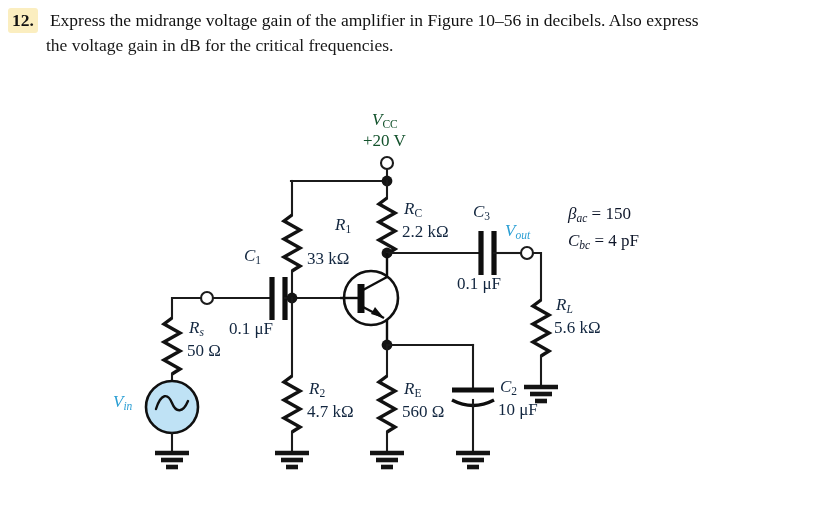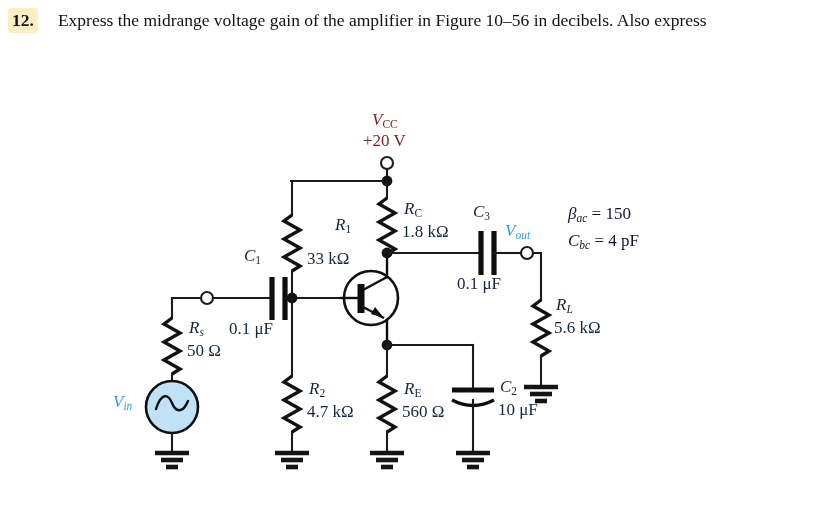--- a/index.html
+++ b/index.html
@@ -30,21 +30,21 @@
     font-size: 17.5px;
     line-height: 24px;
     color: #111111;
   }
   .prob-num {
     display: inline-block;
     font-weight: bold;
     background: #fbeec0;
     border-radius: 3px;
     padding: 0 4px 1px 4px;
-    margin-right: 20px;
+    margin-right: 12px;
     color: #131313;
   }
   .prob-line2 {
     display: block;
     margin-left: 38px;
     font-size: 17.5px;
     line-height: 24px;
   }
 
   
@@ -138,37 +138,38 @@
   }
   .sub-it {
     font-size: 11.5px;
     vertical-align: -3px;
     font-style: italic;
   }
   .teal {
     color: #2b9fd4;
   }
   .dark {
-    color: #7f1d1d;
+    color: #14532d;
   }
   .params {
     position: absolute;
     font-size: 17px;
     line-height: 21.5px;
     color: #0f172a;
     white-space: nowrap;
   }
 </style>
 </head>
 <body>
 
 <div id="problem">
   <div class="prob-row">
     <span class="prob-num">12.</span><span>Express the midrange voltage gain of the amplifier in Figure 10–56 in decibels. Also express</span>
   </div>
+  <div class="prob-line2">the voltage gain in dB for the critical frequencies.</div>
 </div>
 
 <div id="schematic">
 
   <svg width="833" height="528" viewBox="0 0 833 528">
 
     <circle cx="387" cy="163" r="6" class="term"></circle>
 
     <line x1="387" y1="169" x2="387" y2="181" class="wire"></line>
 
@@ -280,21 +281,21 @@
   <div class="lbl dark" style="left:363px; top:131px;">+20 V</div>
 
   <div class="lbl" style="left:309px; top:215px;margin-left:26px;">
     <i>R</i><span class="sub">1</span>
   </div>
   <div class="lbl" style="left:307px; top:249px;">33 kΩ</div>
 
   <div class="lbl" style="left:404px; top:199px;">
     <i>R</i><span class="sub">C</span>
   </div>
-  <div class="lbl" style="left:402px; top:222px;">1.8 kΩ</div>
+  <div class="lbl" style="left:402px; top:222px;">2.2 kΩ</div>
 
   <div class="lbl" style="left:473px; top:202px;">
     <i>C</i><span class="sub">3</span>
   </div>
   <div class="lbl" style="left:457px; top:274px;">0.1 μF</div>
 
   <div class="lbl teal" style="left:505px; top:221px;">
     <i>V</i><span class="sub-it">out</span>
   </div>
 

